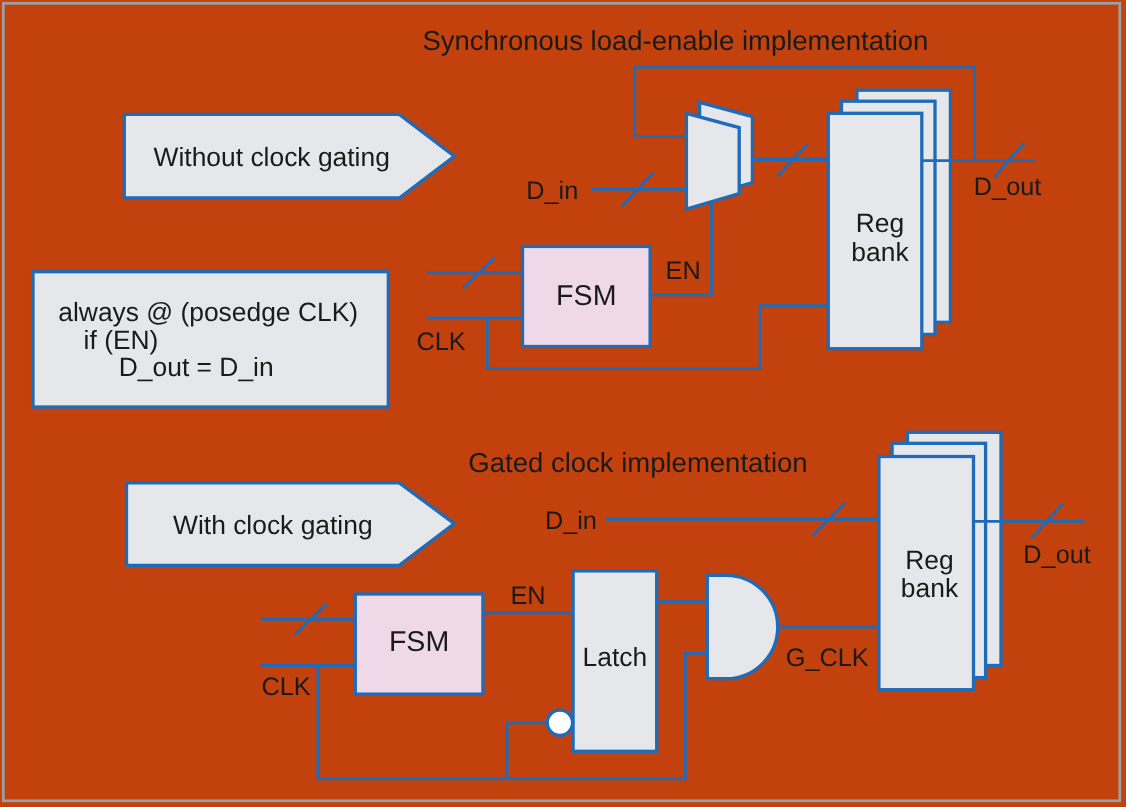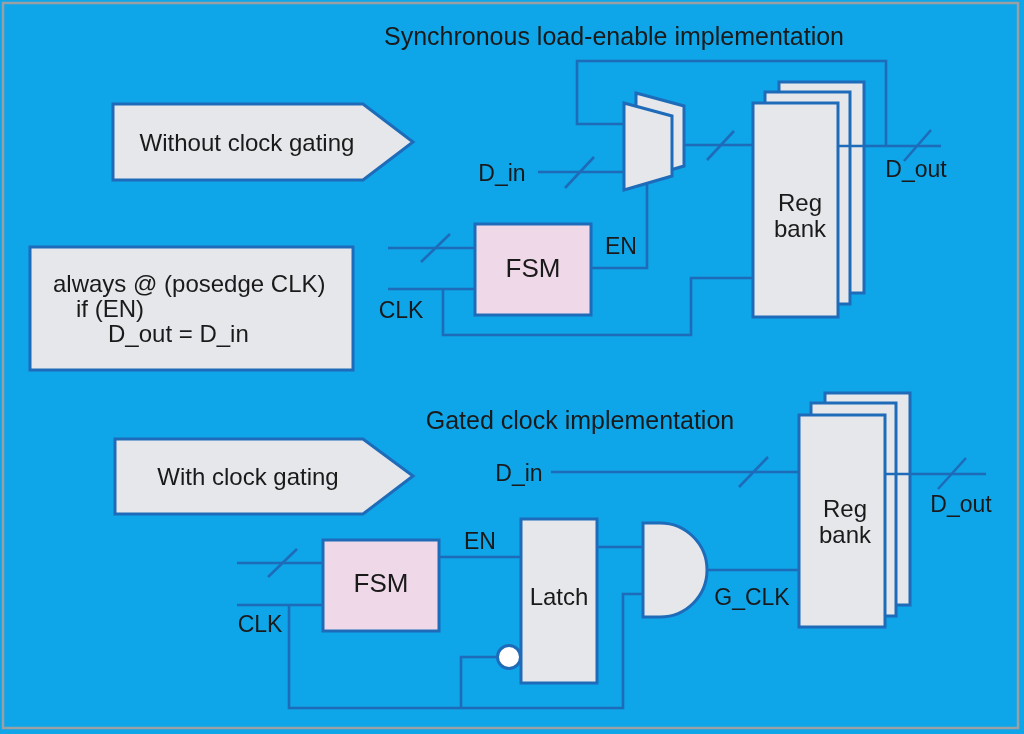--- a/index.html
+++ b/index.html
@@ -1,19 +1,19 @@
 <!DOCTYPE html>
 <html><head>
 <meta charset="utf-8">
 <style>
   html, body { margin: 0; padding: 0; background: #ffffff; }
   #canvas {
     position: relative;
     width: 1024px; height: 734px;
-    background: #0ea5e9;
+    background: #c2410c;
     font-family: "Liberation Sans", sans-serif;
   }
   svg { display: block; }
   text {
     font-family: "Liberation Sans", sans-serif;
     fill: #1a1a1a;
   }
   .t-title  { font-size: 25px; }
   .t-label  { font-size: 23px; }
   .t-banner { font-size: 24px; }

